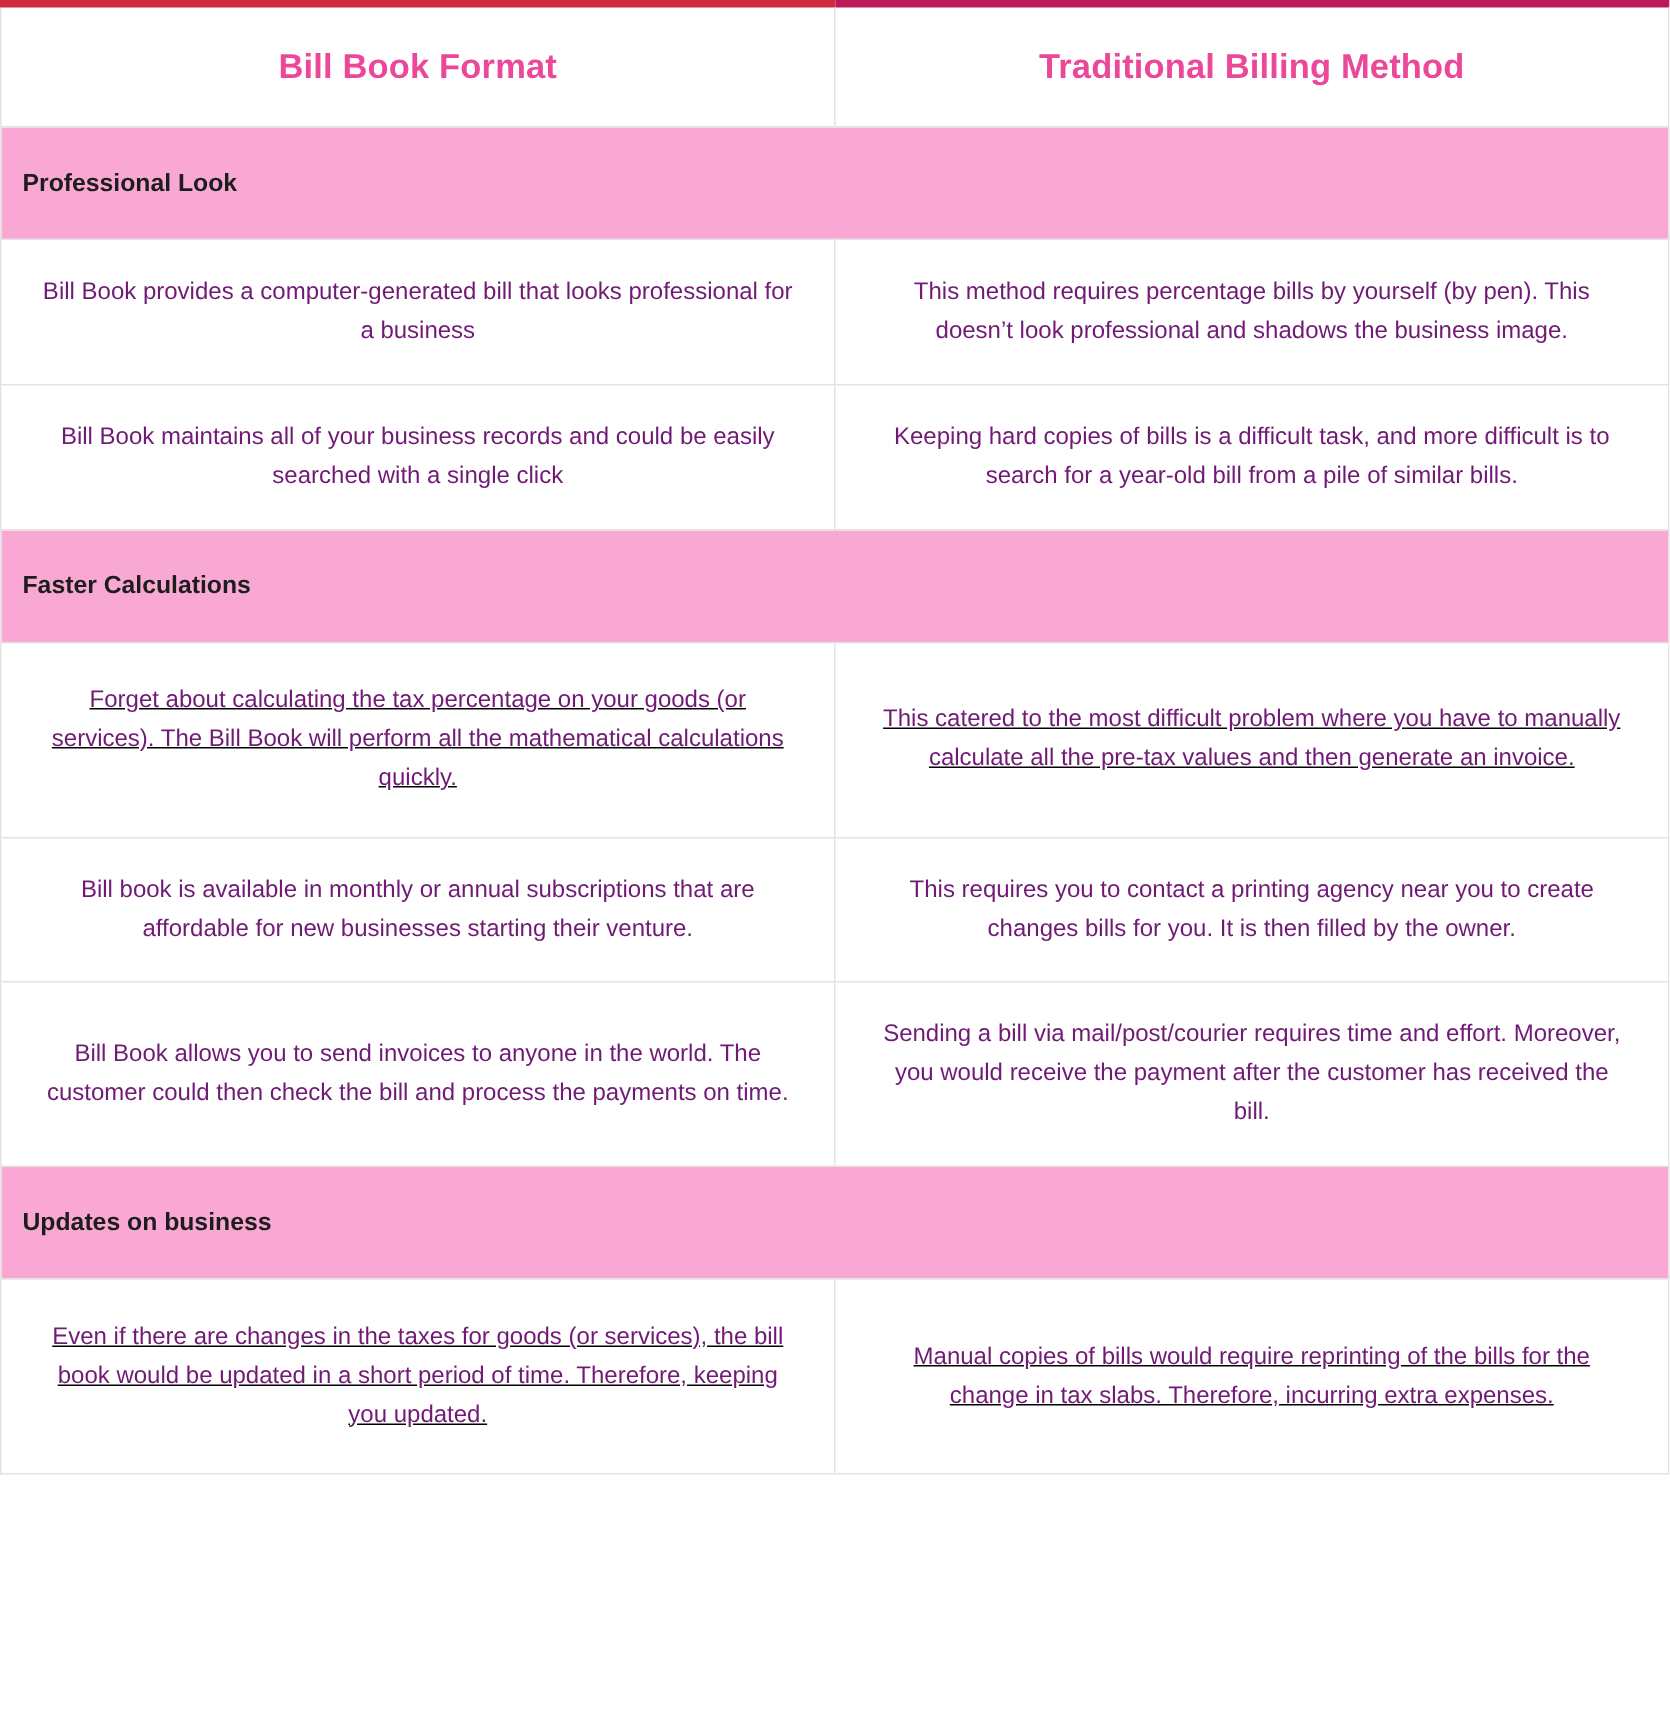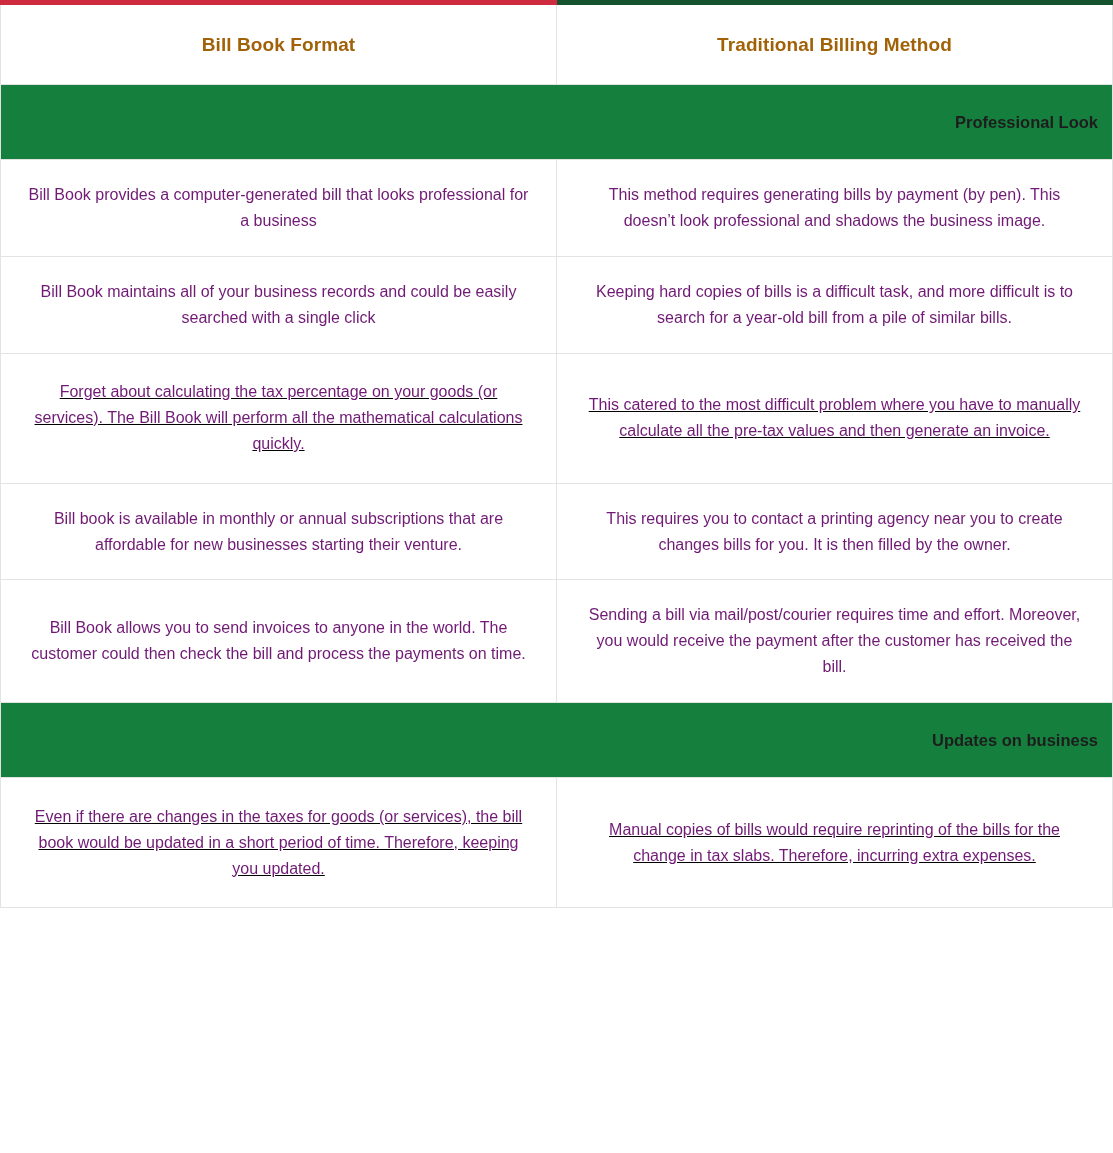--- a/index.html
+++ b/index.html
@@ -29,34 +29,34 @@
     text-align: center;
     vertical-align: middle;
     background: #ffffff;
     border-bottom: 1px solid #e3e3e3;
     border-left: 1px solid #e3e3e3;
     border-right: 1px solid #e3e3e3;
     padding: 0 14px;
     box-sizing: border-box;
   }
   .col-head .head-label {
-    font-size: 19px;
+    font-size: 23px;
     font-weight: bold;
-    color: #a16207;
+    color: #ec4899;
     letter-spacing: 0.1px;
     display: block;
   }
   .col-head.accent-red  { border-top: 5px solid #ce2b3f; }
-  .col-head.accent-blue { border-top: 5px solid #14532d; }
+  .col-head.accent-blue { border-top: 5px solid #be185d; }
 
   
   .section-row { height: 75px; }
   .section-cell {
-    background: #15803d;
-    text-align: right;
+    background: #f9a8d4;
+    text-align: left;
     vertical-align: middle;
     border-top: 1px solid #e3e3e3;
     border-bottom: 1px solid #e3e3e3;
     border-left: 1px solid #e3e3e3;
     border-right: 1px solid #e3e3e3;
     padding: 0 14px;
     box-sizing: border-box;
   }
   .section-cell .section-label {
     font-size: 16.5px;
@@ -105,33 +105,38 @@
     <tr class="section-row">
       <td class="section-cell" colspan="2">
         <span class="section-label">Professional Look</span>
       </td>
     </tr>
     <tr class="r-tall">
       <td class="content-cell">
         <span class="cell-text">Bill Book provides a computer-generated bill that looks professional for a business</span>
       </td>
       <td class="content-cell">
-        <span class="cell-text">This method requires generating bills by payment (by pen). This doesn’t look professional and shadows the business image.</span>
+        <span class="cell-text">This method requires percentage bills by yourself (by pen). This doesn’t look professional and shadows the business image.</span>
       </td>
     </tr>
 
     <tr class="r-tall">
       <td class="content-cell">
         <span class="cell-text">Bill Book maintains all of your business records and could be easily searched with a single click</span>
       </td>
       <td class="content-cell">
         <span class="cell-text">Keeping hard copies of bills is a difficult task, and more difficult is to search for a year-old bill from a pile of similar bills.</span>
       </td>
     </tr>
 
+    <tr class="section-row">
+      <td class="section-cell" colspan="2">
+        <span class="section-label">Faster Calculations</span>
+      </td>
+    </tr>
     <tr class="r-xtall">
       <td class="content-cell">
         <span class="cell-text">Forget about calculating the tax percentage on your goods (or services). The Bill Book will perform all the mathematical calculations quickly.</span>
       </td>
       <td class="content-cell">
         <span class="cell-text">This catered to the most difficult problem where you have to manually calculate all the pre-tax values and then generate an invoice.</span>
       </td>
     </tr>
 
     <tr class="r-tall">

